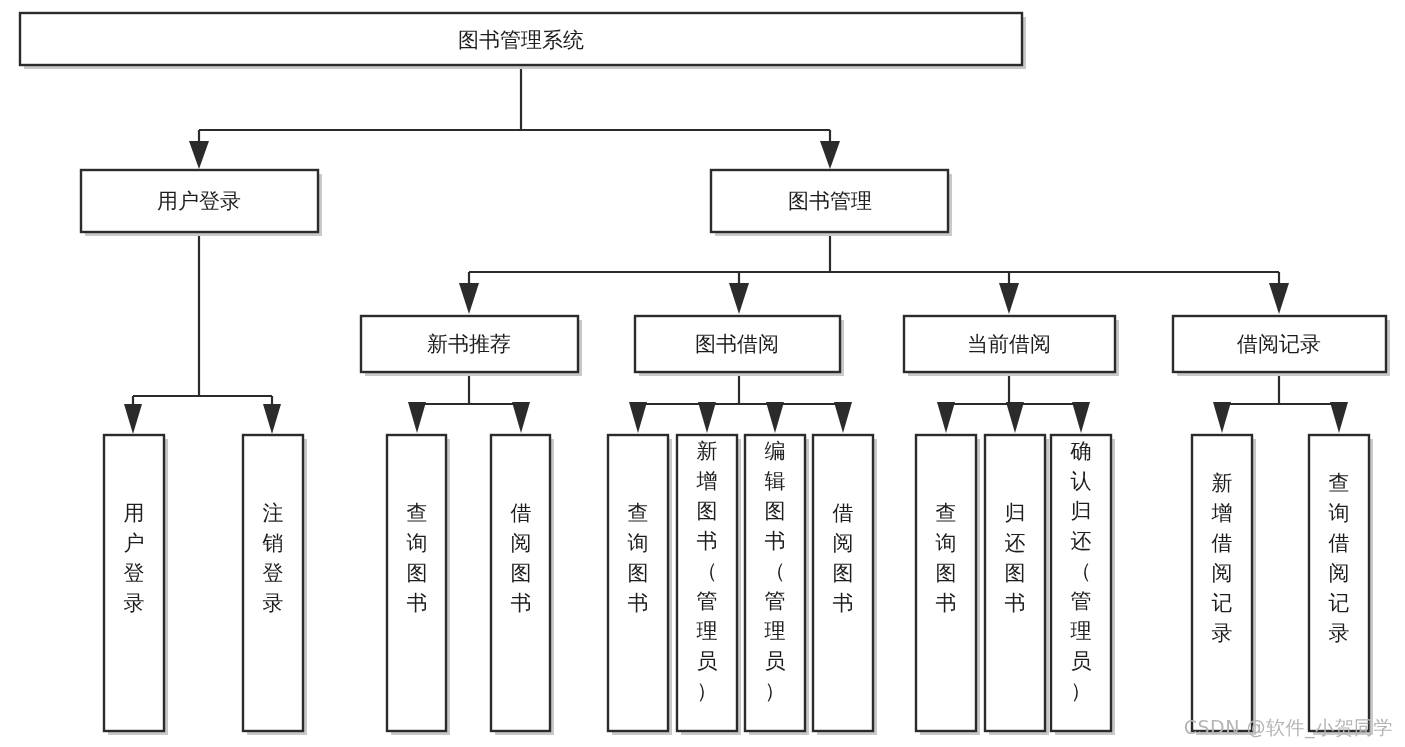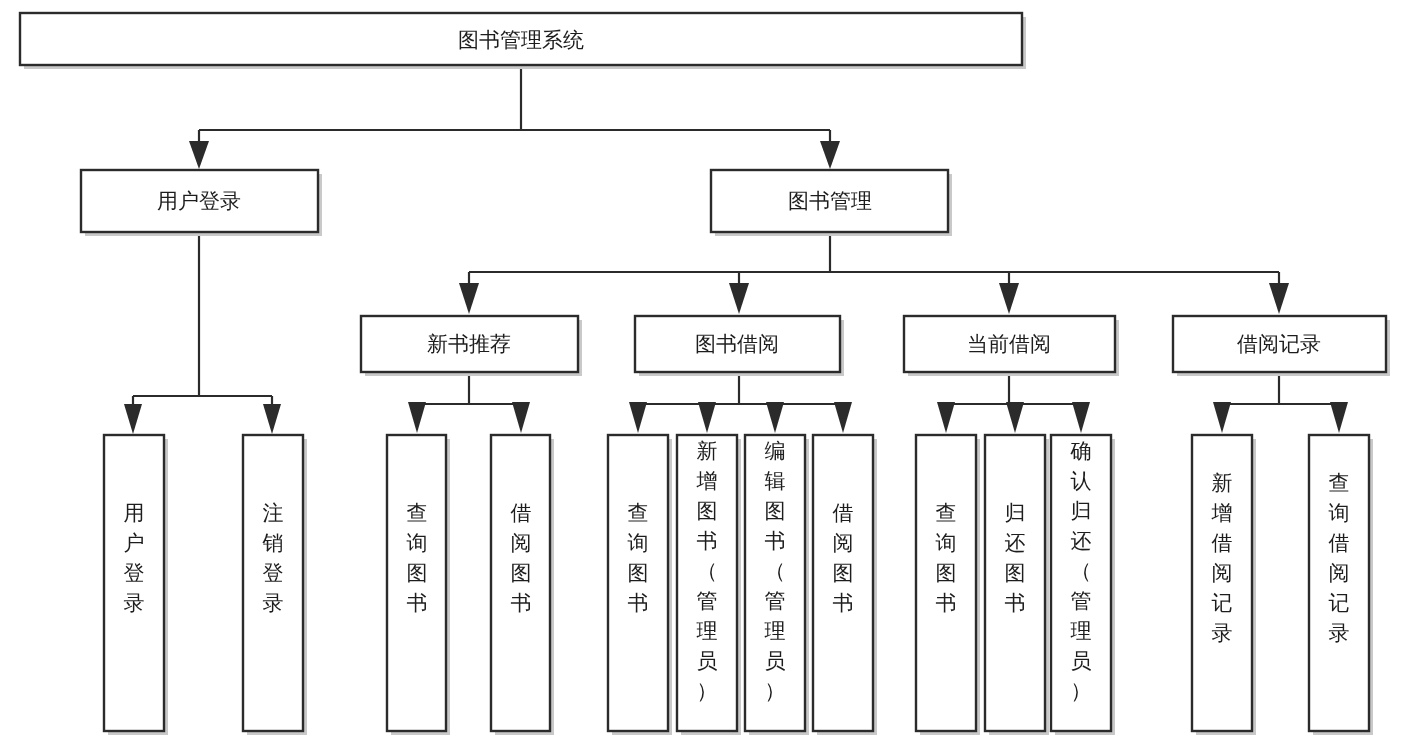--- a/index.html
+++ b/index.html
@@ -242,14 +242,15 @@
     </g>
 
     <g>
       <rect class="node-shadow" x="1313" y="439" width="60" height="296"></rect>
       <rect class="node-rect" x="1309" y="435" width="60" height="296"></rect>
       <text class="node-label-v" x="1339" y="490"><tspan x="1339" y="490">查</tspan><tspan x="1339" y="520">询</tspan><tspan x="1339" y="550">借</tspan><tspan x="1339" y="580">阅</tspan><tspan x="1339" y="610">记</tspan><tspan x="1339" y="640">录</tspan></text>
     </g>
 
   </svg>
 
+  <div class="watermark">CSDN @软件_小贺同学</div>
 
 </div>
 
 </body></html>

